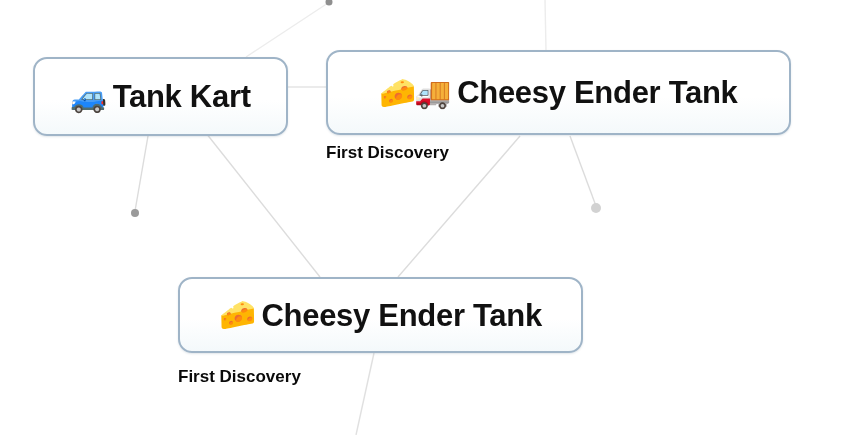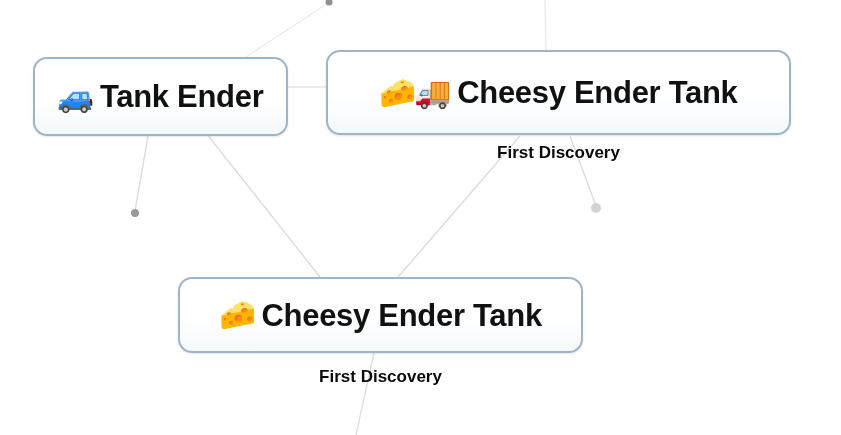--- a/index.html
+++ b/index.html
@@ -54,21 +54,20 @@
     color: #111111;
     letter-spacing: -0.3px;
     line-height: 1;
   }
   .discovery-tag {
     position: absolute;
     font-size: 17px;
     font-weight: bold;
     color: #0a0a0a;
     white-space: nowrap;
-    text-align: center;
   }
 
   
   #node-tank-kart   { left: 33px;  top: 57px;  width: 255px; height: 79px; }
   #node-cheesy-truck{ left: 326px; top: 50px;  width: 465px; height: 85px; }
   #node-cheesy-tank { left: 178px; top: 277px; width: 405px; height: 76px; }
 
   #tag-cheesy-truck { left: 326px; top: 143px; width: 465px; }
   #tag-cheesy-tank  { left: 178px; top: 367px; width: 405px; }
 </style>
@@ -95,21 +94,21 @@
 
     <line x1="374" y1="353" x2="356" y2="435" stroke="#e0e0e0" stroke-width="1.4"></line>
 
     <circle cx="135" cy="213" r="4" fill="#9a9a9a"></circle>
     <circle cx="596" cy="208" r="5" fill="#d2d2d2"></circle>
     <circle cx="329" cy="2" r="3.5" fill="#8f8f8f"></circle>
   </svg>
 
   <div class="node" id="node-tank-kart">
     <span class="node-emojis">🚙</span>
-    <span class="node-label">Tank Ender</span>
+    <span class="node-label">Tank Kart</span>
   </div>
 
   <div class="node" id="node-cheesy-truck">
     <span class="node-emojis">🧀🚚</span>
     <span class="node-label">Cheesy Ender Tank</span>
   </div>
   <div class="discovery-tag" id="tag-cheesy-truck">First Discovery</div>
 
   <div class="node" id="node-cheesy-tank">
     <span class="node-emojis">🧀</span>

